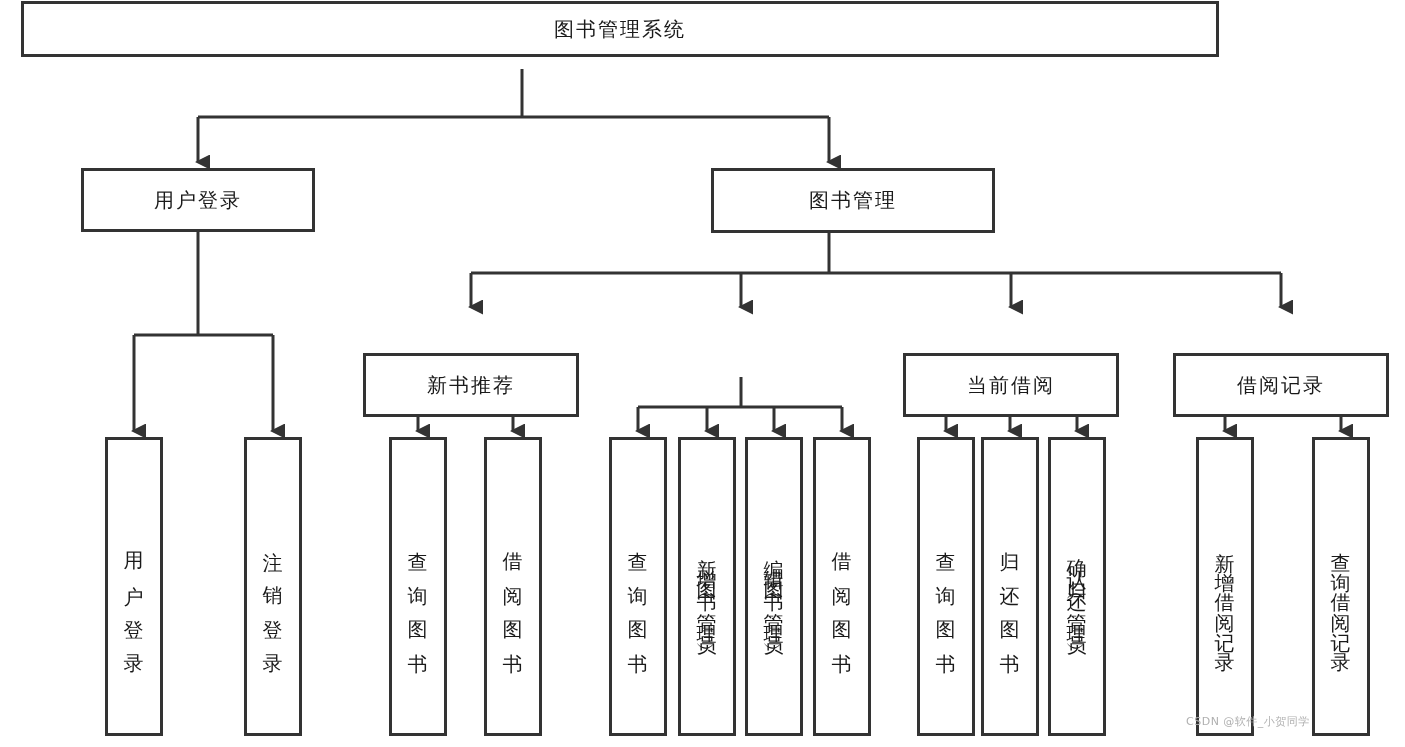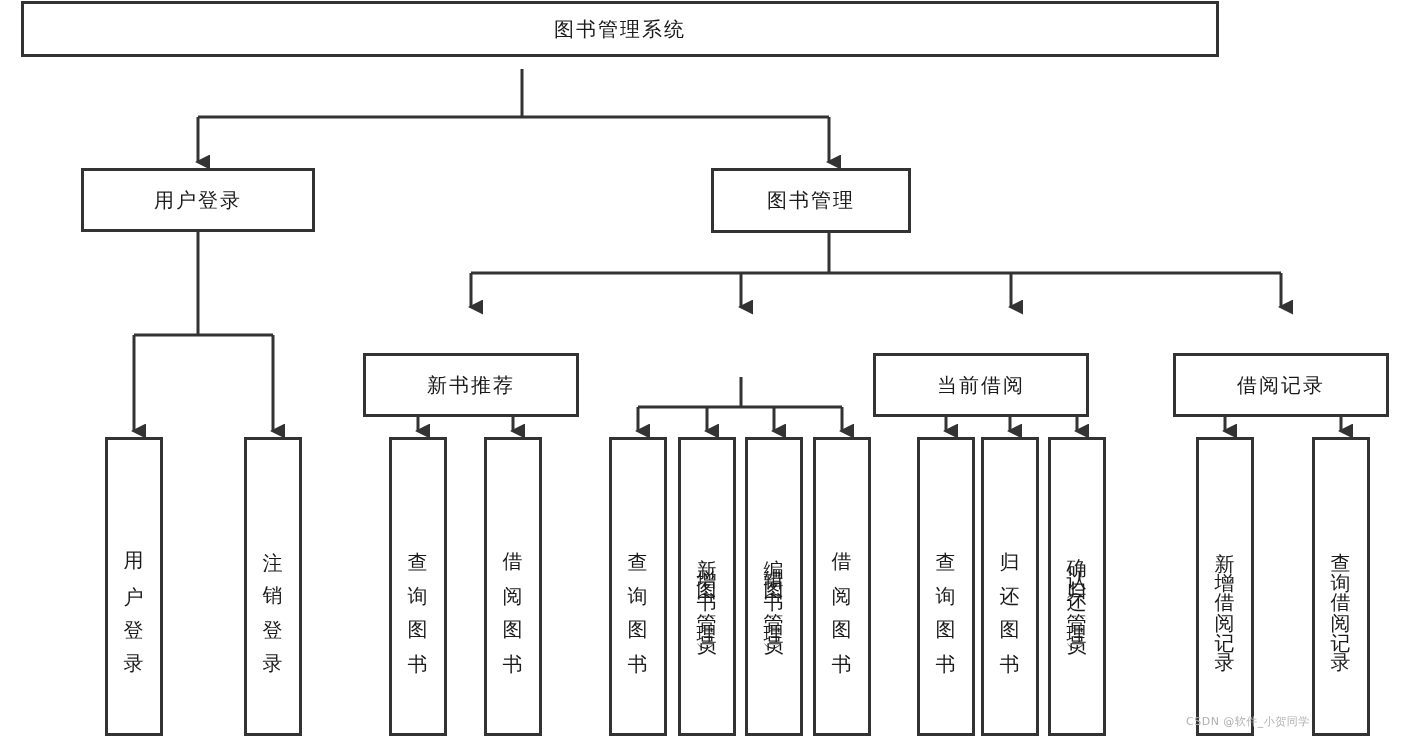--- a/index.html
+++ b/index.html
@@ -113,28 +113,28 @@
     </g>
   </svg>
 
   <div class="box" style="left:21px;top:1px;width:1198px;height:56px;">
     <span class="hlabel">图书管理系统</span>
   </div>
 
   <div class="box" style="left:81px;top:168px;width:234px;height:64px;">
     <span class="hlabel">用户登录</span>
   </div>
-  <div class="box" style="left:711px;top:168px;width:200px;height:65px;align-items:center;">
+  <div class="box" style="left:711px;top:168px;width:284px;height:65px;align-items:center;">
     <span class="hlabel">图书管理</span>
   </div>
 
   <div class="box lvl3" style="left:363px;">
     <span class="hlabel">新书推荐</span>
   </div>
-  <div class="box lvl3" style="left:873px;">
+  <div class="box lvl3" style="left:903px;">
     <span class="hlabel">当前借阅</span>
   </div>
   <div class="box lvl3" style="left:1173px;">
     <span class="hlabel">借阅记录</span>
   </div>
 
   <div class="box leaf" style="left:105px;">
     <span class="vlabel ls-wide">用户登录</span>
   </div>
   <div class="box leaf" style="left:244px;">

